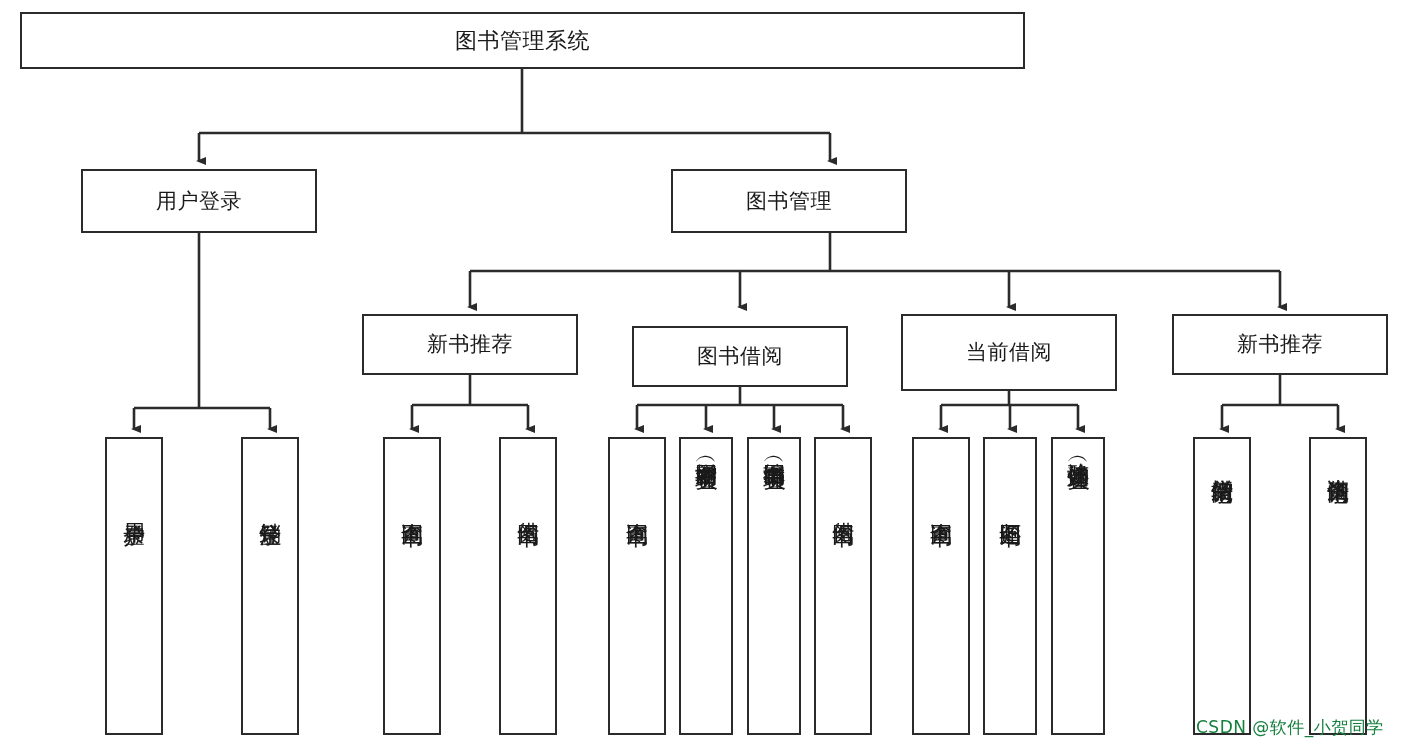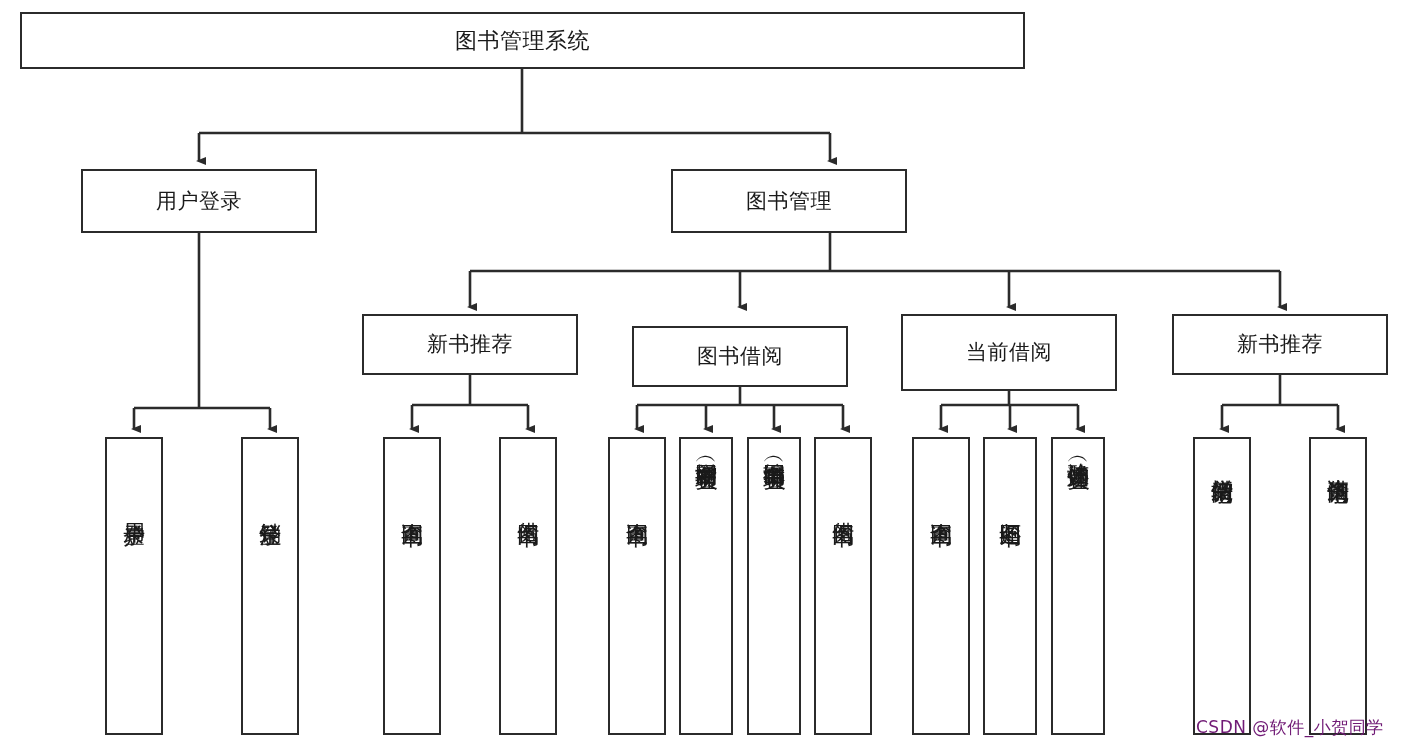--- a/index.html
+++ b/index.html
@@ -57,21 +57,21 @@
     writing-mode: vertical-rl;
     text-orientation: upright;
     font-size: 22px;
     line-height: 1.12;
     letter-spacing: 1px;
     white-space: nowrap;
   }
   .watermark {
     position: absolute;
     font-size: 17px;
-    color: #701a75;
+    color: #15803d;
     white-space: nowrap;
     letter-spacing: 0.5px;
   }
 </style>
 </head>
 <body>
 
 <div id="canvas">
 
   <svg id="edges" viewBox="0 0 1405 747" xmlns="http://www.w3.org/2000/svg">

